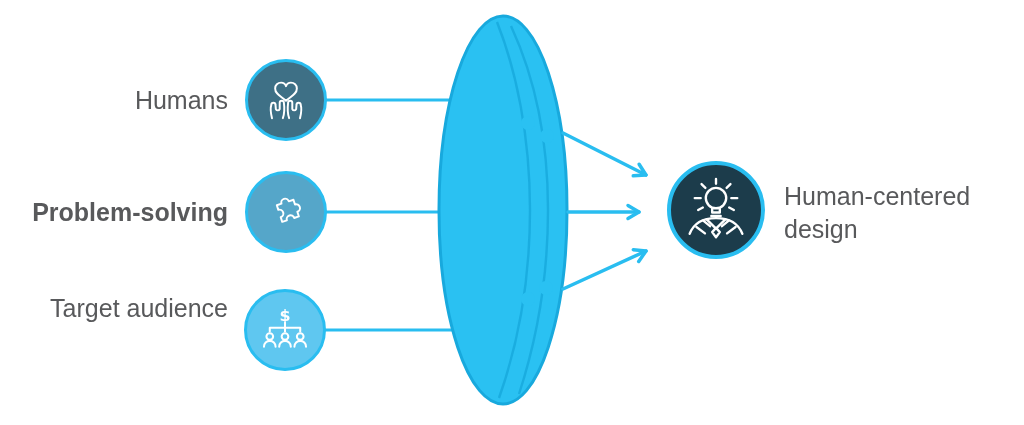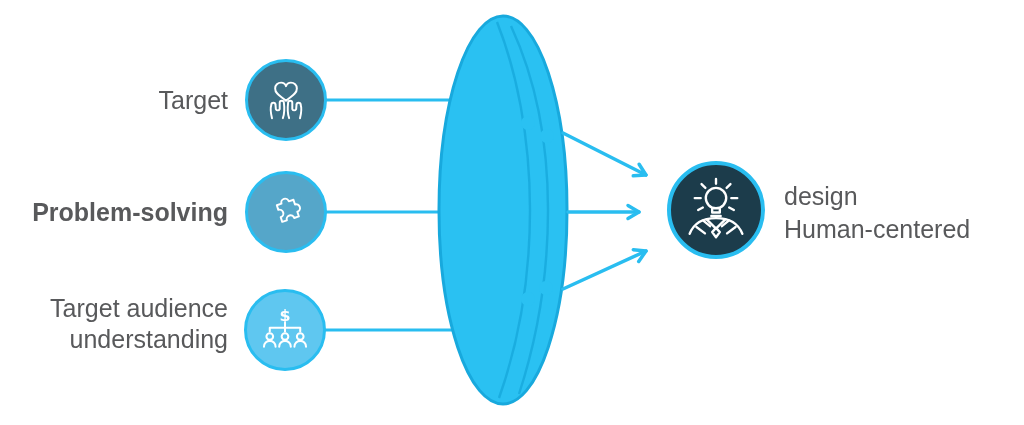--- a/index.html
+++ b/index.html
@@ -61,28 +61,27 @@
     </g>
 
     <g stroke="#29BDF0" stroke-width="3.5" fill="none" stroke-linecap="round">
       <path d="M563,133 L646,175" marker-end="url(#chev)"></path>
       <path d="M568,212 L639,212" marker-end="url(#chev)"></path>
       <path d="M563,289 L646,251" marker-end="url(#chev)"></path>
     </g>
   </svg>
 
   <div class="label right l1">
-    <span>Target</span>
+    <span>Humans</span>
   </div>
   <div class="label right l2">
     <span>Problem-solving</span>
   </div>
   <div class="label right l3">
     <span>Target audience</span>
-    <span>understanding</span>
   </div>
 
   <div class="node in n1">
     <svg class="icon-svg" width="56" height="56" viewBox="0 0 80 80" fill="none" stroke="#FFFFFF" stroke-width="2.8" stroke-linecap="round" stroke-linejoin="round">
       <path d="M40,41 C33,34.5 24.5,32 24.5,23.5 C24.5,18.8 28.2,15.2 33,15.2 C36.2,15.2 38.9,17.2 40,20.2 C41.1,17.2 43.8,15.2 47,15.2 C51.8,15.2 55.5,18.8 55.5,23.5 C55.5,32 47,34.5 40,41 Z"></path>
       <path d="M20,66 C18,58 18,50 19,47 A3,3 0 0 1 25,47 L25.5,53 A3,3 0 0 0 31,53 L31,44 A3,3 0 0 1 37,44 C38,52 38,59 35.5,66"></path>
       <path d="M60,66 C62,58 62,50 61,47 A3,3 0 0 0 55,47 L54.5,53 A3,3 0 0 1 49,53 L49,44 A3,3 0 0 0 43,44 C42,52 42,59 44.5,66"></path>
     </svg>
   </div>
 
@@ -111,17 +110,17 @@
       <path d="M35.5,38.5 L35.5,43 L44.5,43 L44.5,38.5 M34.5,47 H45.5"></path>
       <path d="M22,26 h-7 M58,26 h7 M40,9 V3.5 M27.5,14 L23,9.5 M52.5,14 L57,9.5 M24.5,37 l-5.5,3 M55.5,37 l5.5,3"></path>
       <path d="M9,68 C14,55 26,49.5 40,49.5 C54,49.5 66,55 71,68"></path>
       <path d="M29,51 L40,62 L51,51"></path>
       <path d="M40,61 l4.5,5 l-4.5,6 l-4.5,-6 z"></path>
       <path d="M17,60 L27,67.5 M25,52.5 L33,59 M63,60 L53,67.5 M55,52.5 L47,59"></path>
     </svg>
   </div>
 
   <div class="label l4">
+    <span>Human-centered</span>
     <span>design</span>
-    <span>Human-centered</span>
   </div>
 
 </div>
 
 </body></html>

